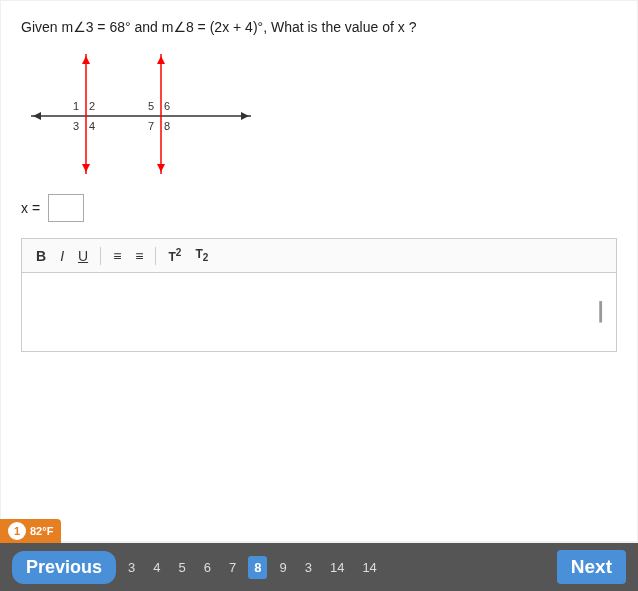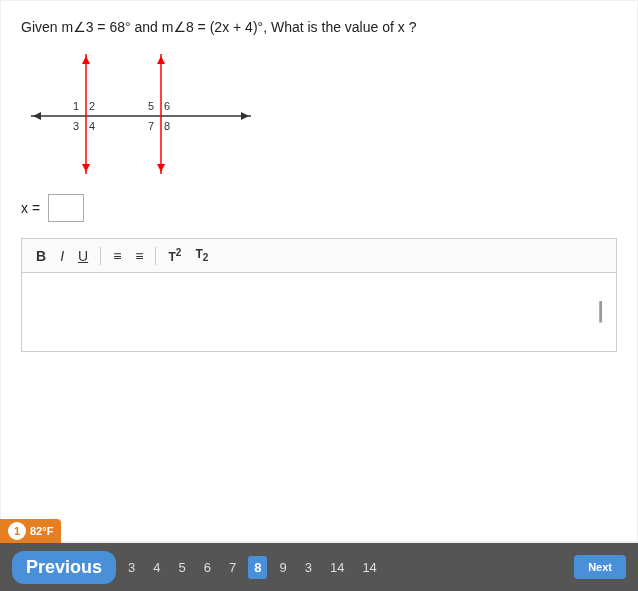--- a/index.html
+++ b/index.html
@@ -160,21 +160,21 @@
       border-radius: 3px;
       font-weight: bold;
     }
 
     .next-btn {
       background: #4a90d9;
       color: #fff;
       border: none;
       border-radius: 4px;
       padding: 6px 14px;
-      font-size: 11px;
+      font-size: 19px;
       cursor: pointer;
       font-weight: bold;
       margin-left: auto;
     }
 
     .bottom-left-badge {
       position: absolute;
       bottom: 48px;
       left: 0;
       background: #e67e22;

